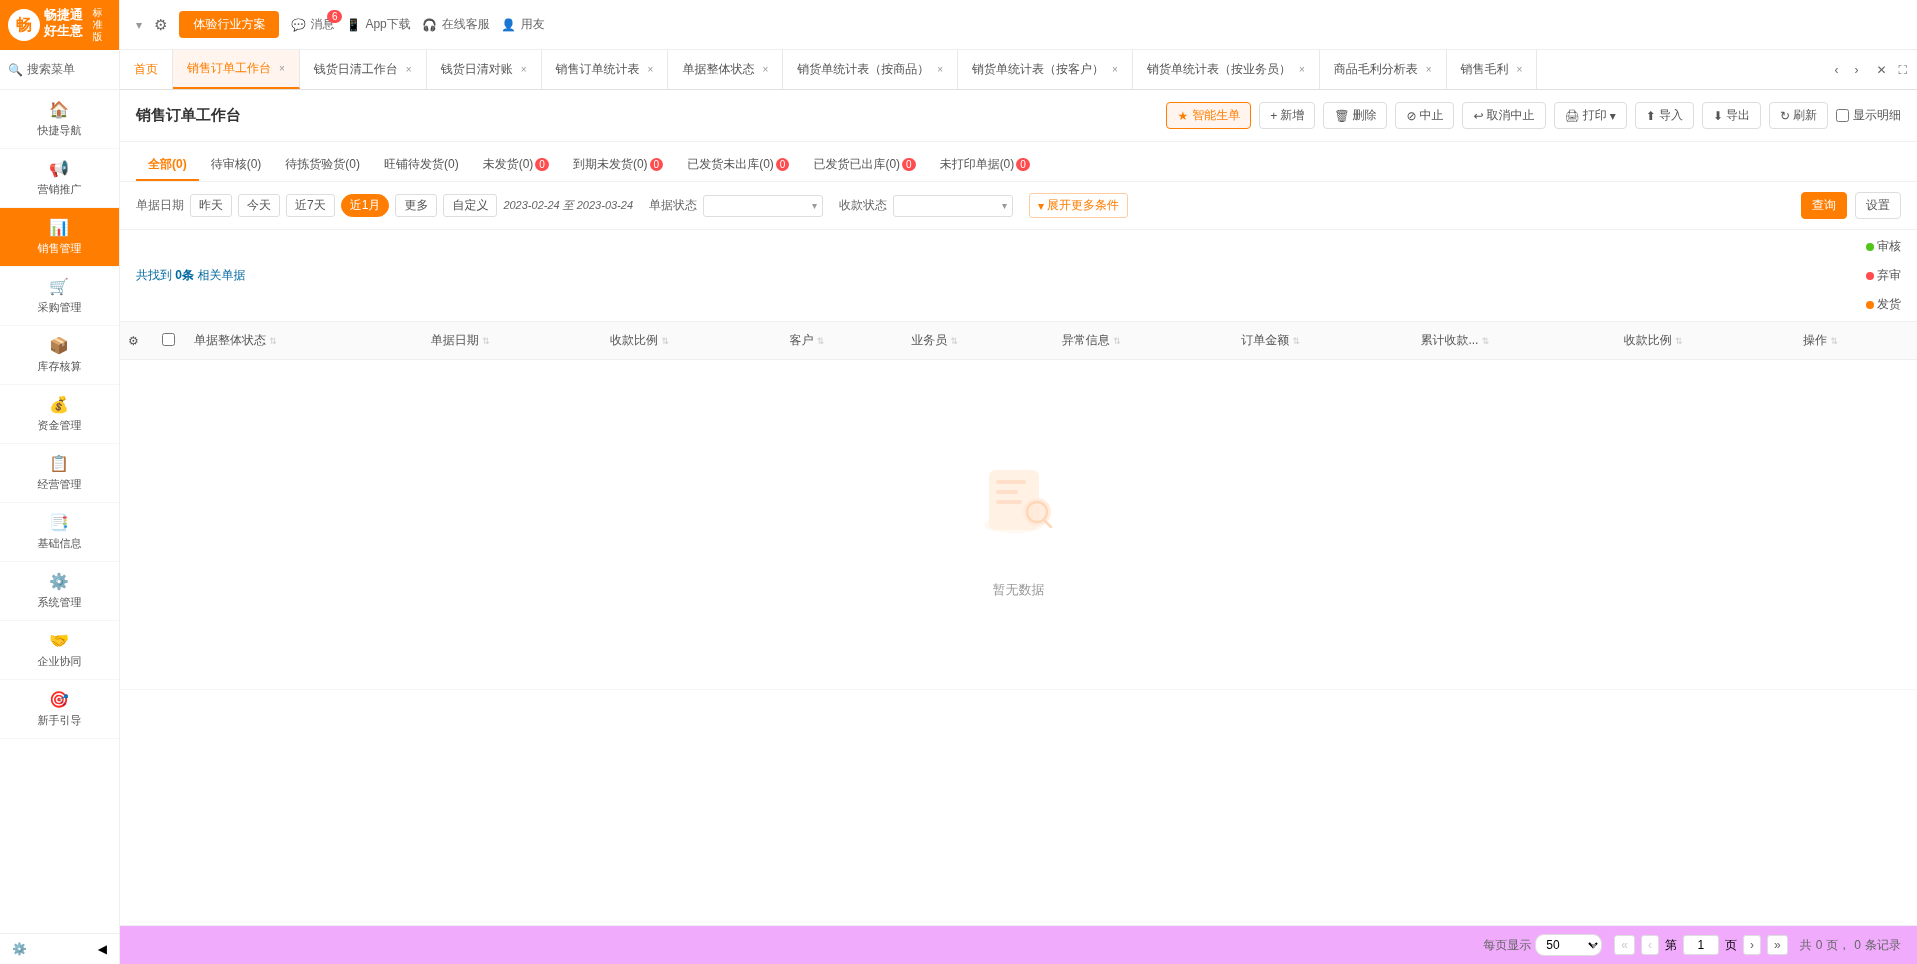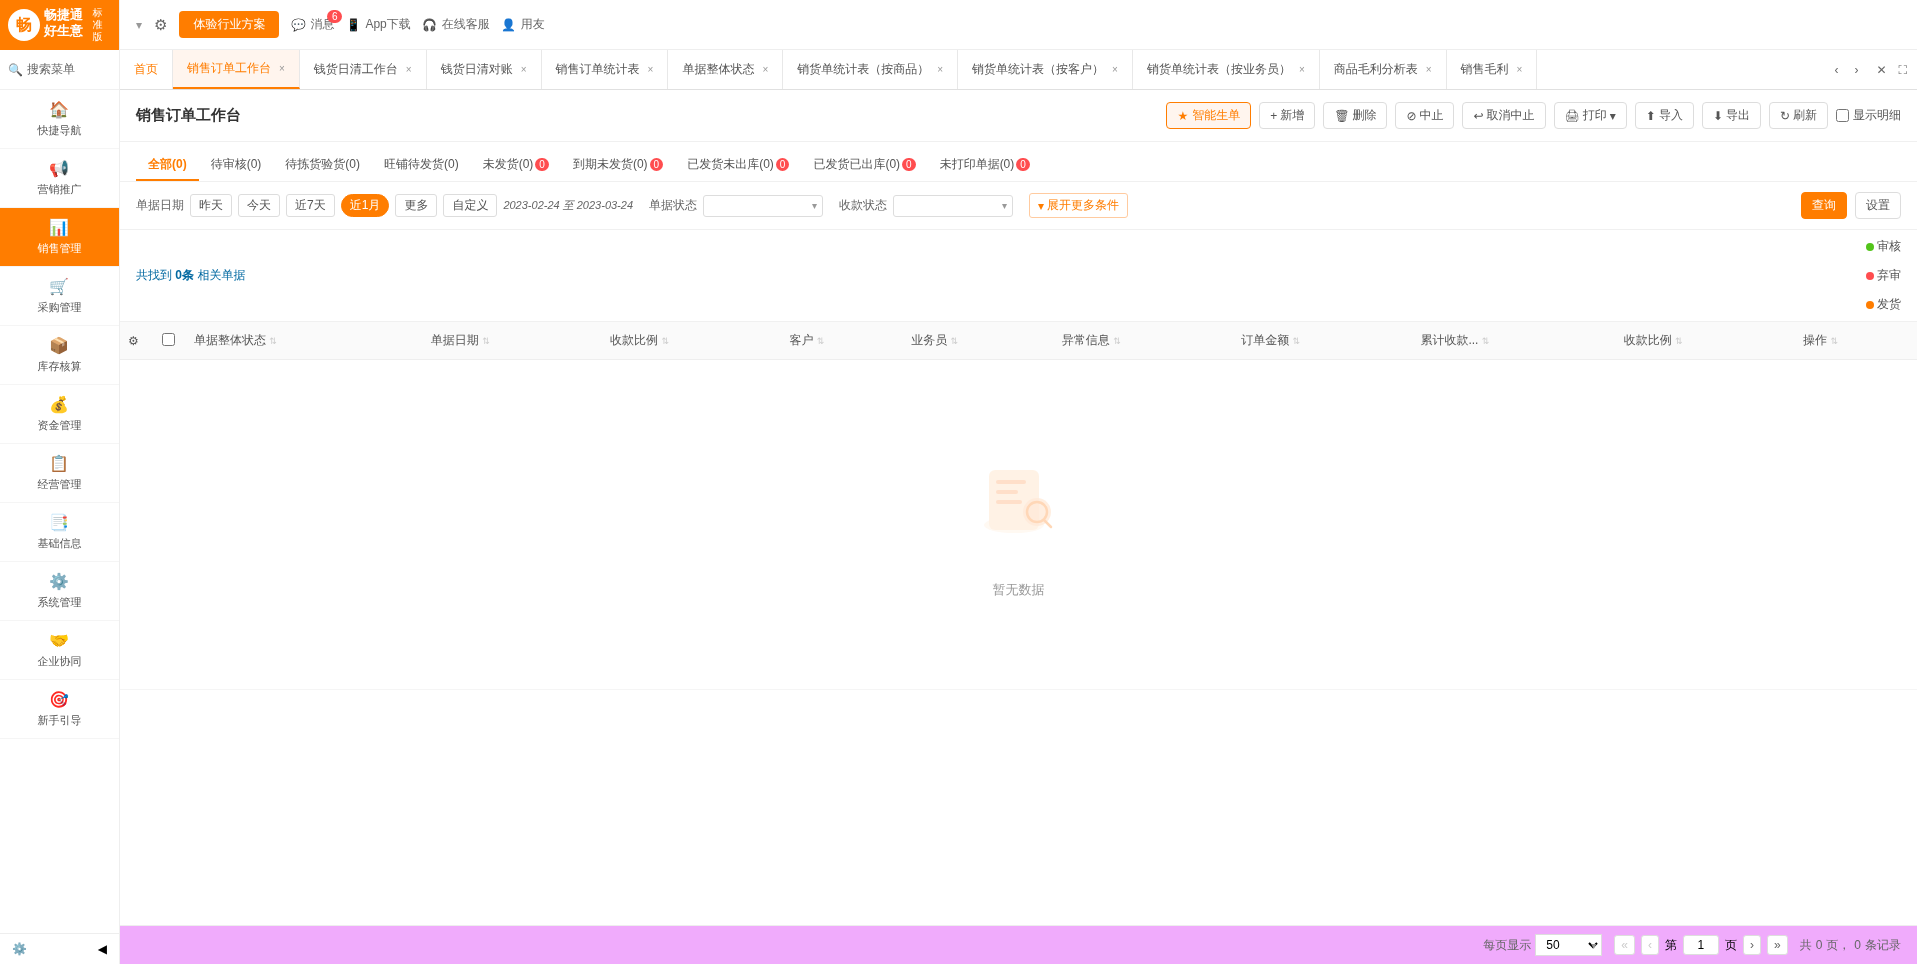--- a/index.html
+++ b/index.html
@@ -84,21 +84,21 @@
     tbody td { padding: 10px 8px; border-bottom: 1px solid #f5f5f5; color: #555; }
     .th-checkbox { width: 36px; text-align: center; }
     .th-settings { width: 30px; }
     .empty-state { display: flex; flex-direction: column; align-items: center; justify-content: center; padding: 80px 0; }
     .empty-icon { font-size: 80px; margin-bottom: 12px; opacity: 0.4; }
     .empty-text { color: #999; font-size: 13px; }
 
     
     .footer { background: #f0abfc; padding: 8px 16px; display: flex; align-items: center; justify-content: flex-end; gap: 12px; border-top: 1px solid #eee; flex-shrink: 0; }
     .footer-item { color: #666; display: flex; align-items: center; gap: 4px; }
-    .footer-select { border: 1px solid #ddd; border-radius: 0; padding: 2px 18px 2px 6px; background: white; }
+    .footer-select { border: 1px solid #ddd; border-radius: 9px; padding: 2px 18px 2px 6px; background: white; }
     .footer-page { display: flex; align-items: center; gap: 6px; }
     .footer-page input { width: 36px; border: 1px solid #ddd; border-radius: 3px; padding: 2px 4px; text-align: center; }
     .page-btn { padding: 2px 6px; border: 1px solid #ddd; border-radius: 3px; cursor: pointer; color: #666; background: white; }
     .page-btn.disabled { color: #ccc; cursor: not-allowed; }
 
     
     ::-webkit-scrollbar { height: 6px; width: 6px; }
     ::-webkit-scrollbar-track { background: #f1f1f1; }
     ::-webkit-scrollbar-thumb { background: #ccc; border-radius: 3px; }
 

